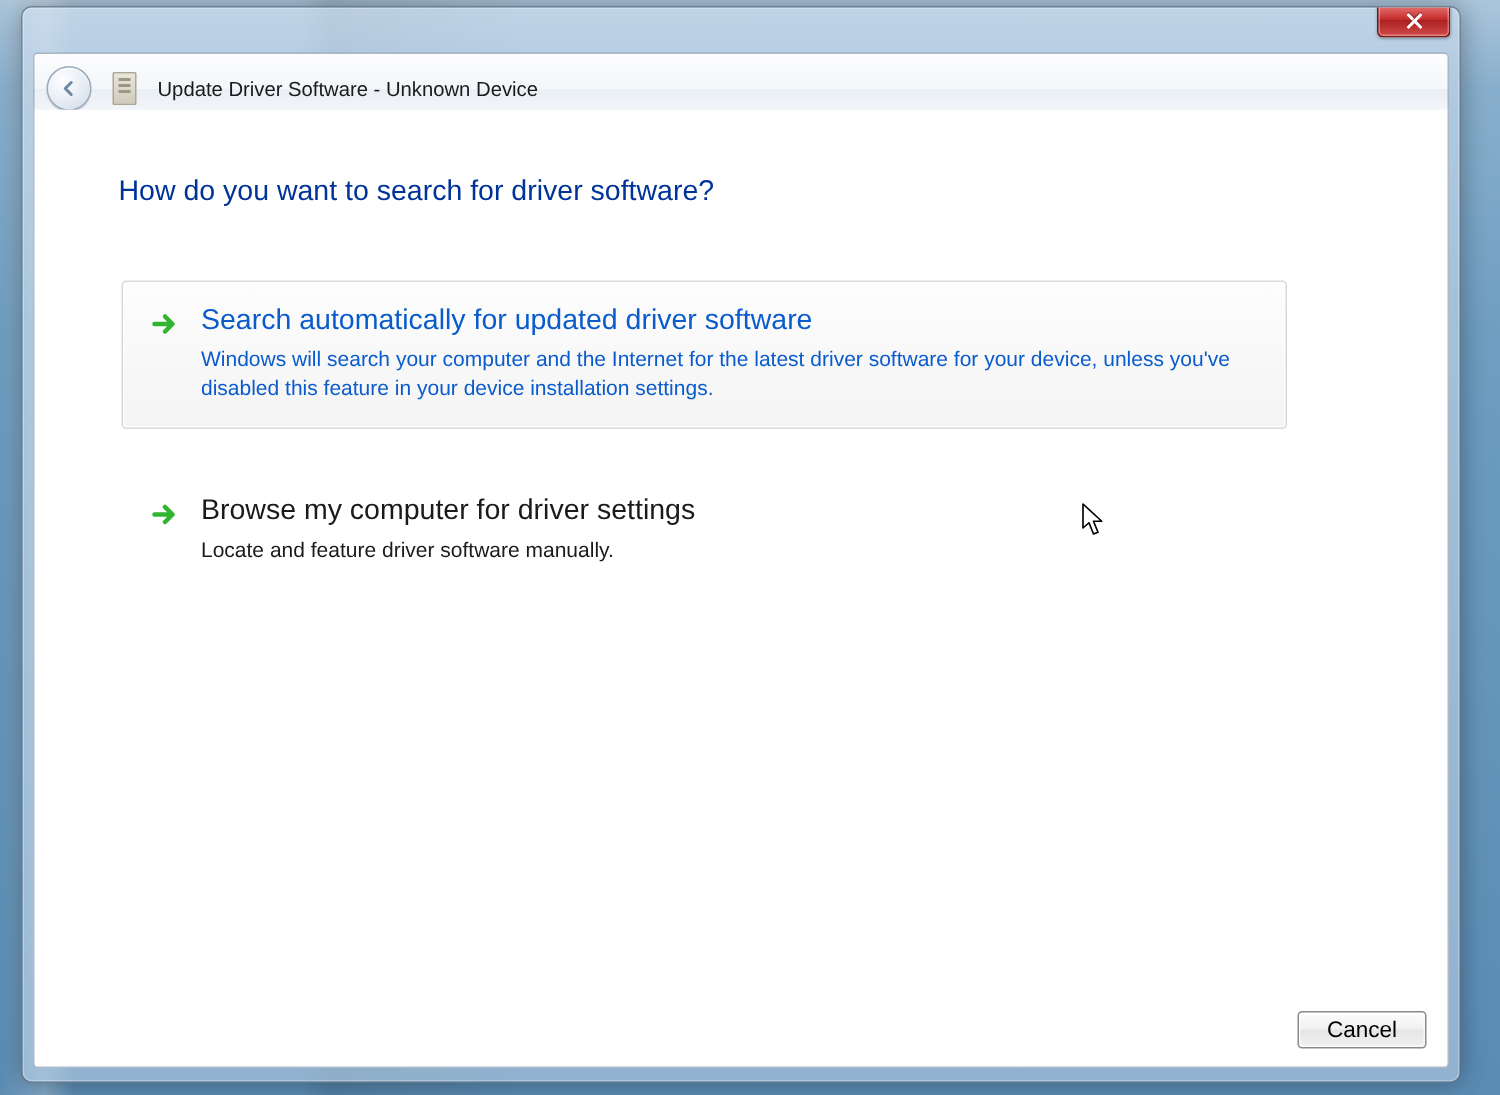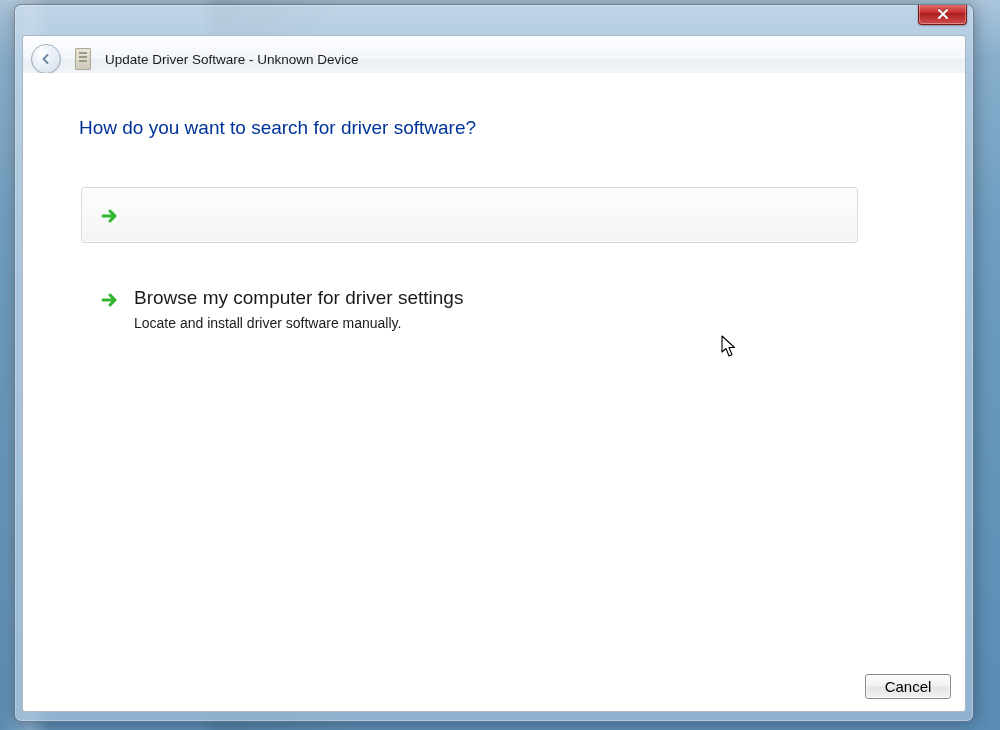--- a/index.html
+++ b/index.html
@@ -152,29 +152,33 @@
     <div class="title-text">Update Driver Software - Unknown Device</div>
   </div>
 
   <div class="client">
     <div class="heading">How do you want to search for driver software?</div>
 
     <div class="option hover">
       <svg class="opt-icon" viewBox="0 0 20 20">
         <path d="M3 10 L14 10 M10 5 L15 10 L10 15" fill="none" stroke="#2fb52f" stroke-width="3" stroke-linecap="round" stroke-linejoin="round"></path>
       </svg>
+      <div class="opt-body">
+        <div class="opt-title">Search automatically for updated driver software</div>
+        <div class="opt-desc">Windows will search your computer and the Internet for the latest driver software for your device, unless you've disabled this feature in your device installation settings.</div>
+      </div>
     </div>
 
     <div class="option">
       <svg class="opt-icon" viewBox="0 0 20 20">
         <path d="M3 10 L14 10 M10 5 L15 10 L10 15" fill="none" stroke="#2fb52f" stroke-width="3" stroke-linecap="round" stroke-linejoin="round"></path>
       </svg>
       <div class="opt-body">
         <div class="opt-title">Browse my computer for driver settings</div>
-        <div class="opt-desc">Locate and install driver software manually.</div>
+        <div class="opt-desc">Locate and feature driver software manually.</div>
       </div>
     </div>
 
     <div class="footer">
       <div class="cancel-btn">
         <span>Cancel</span>
       </div>
     </div>
   </div>
 

